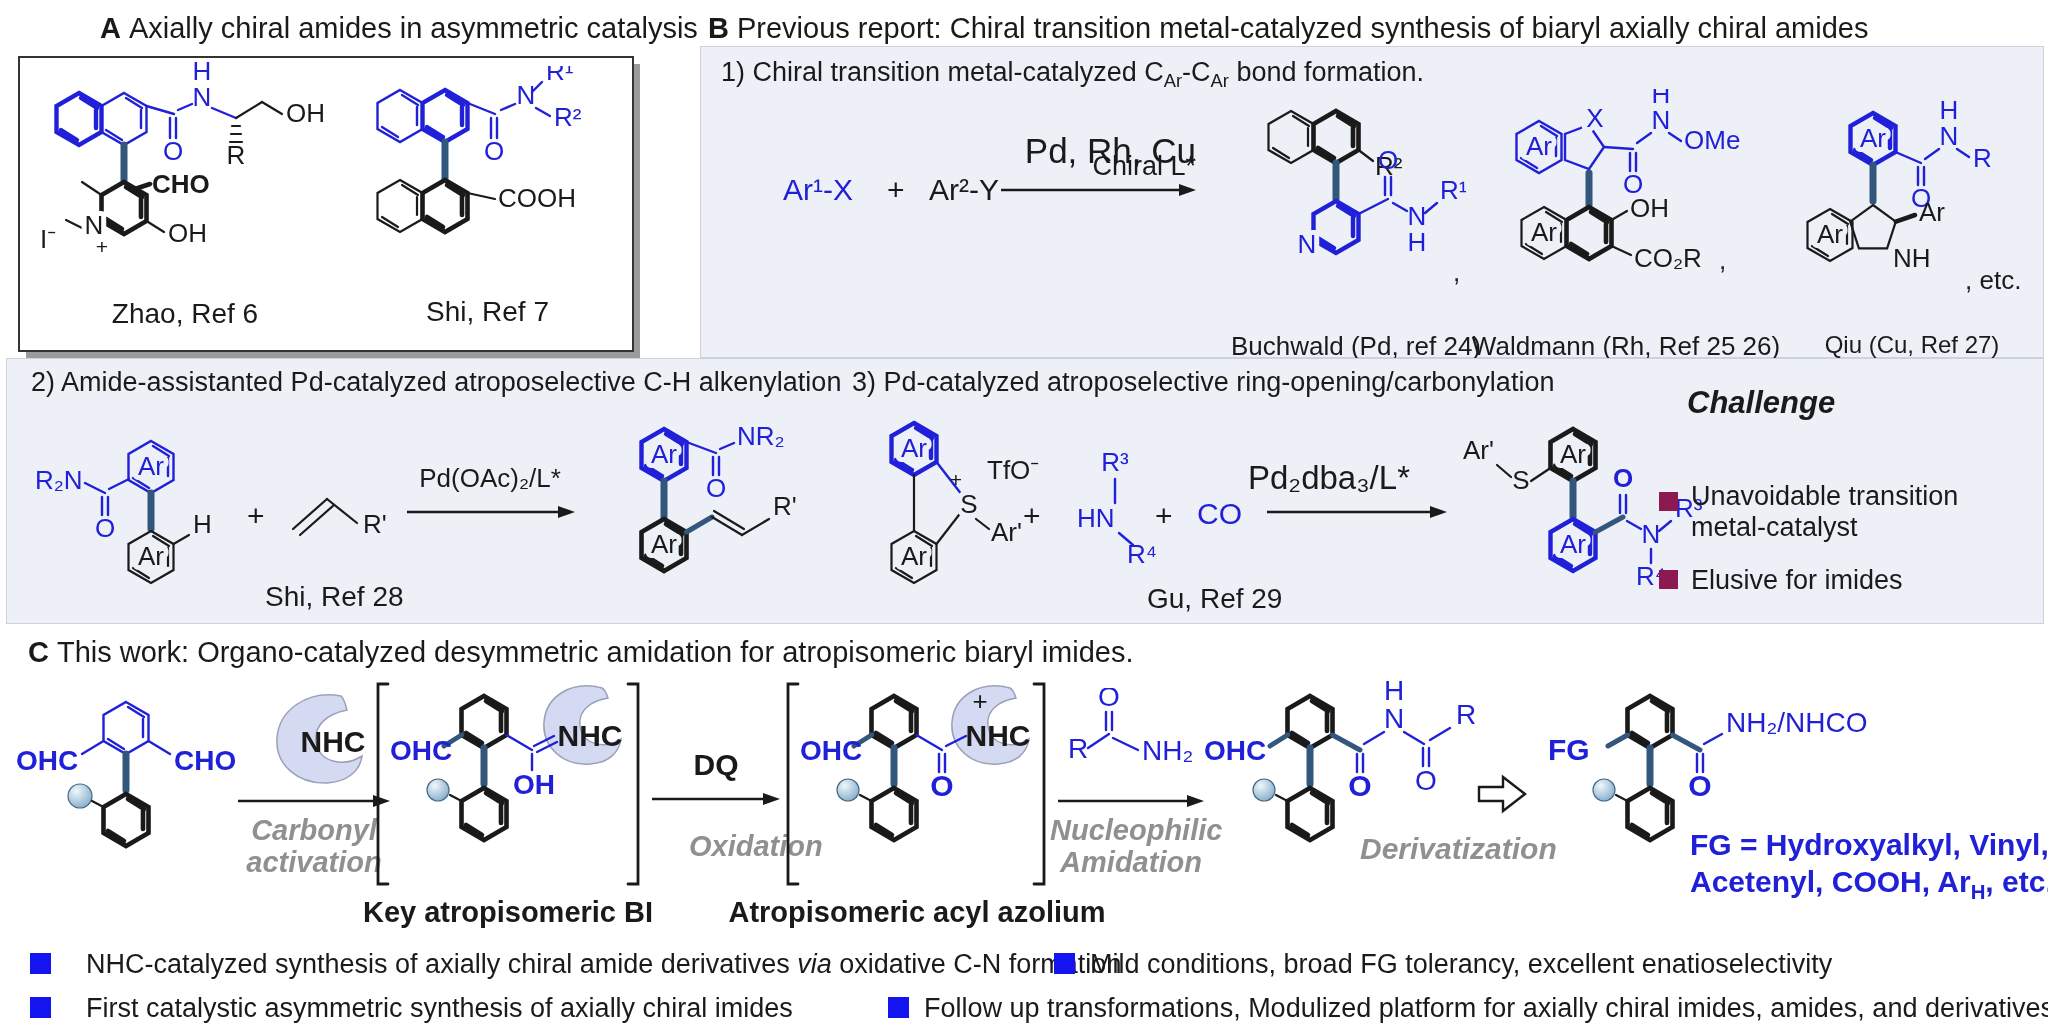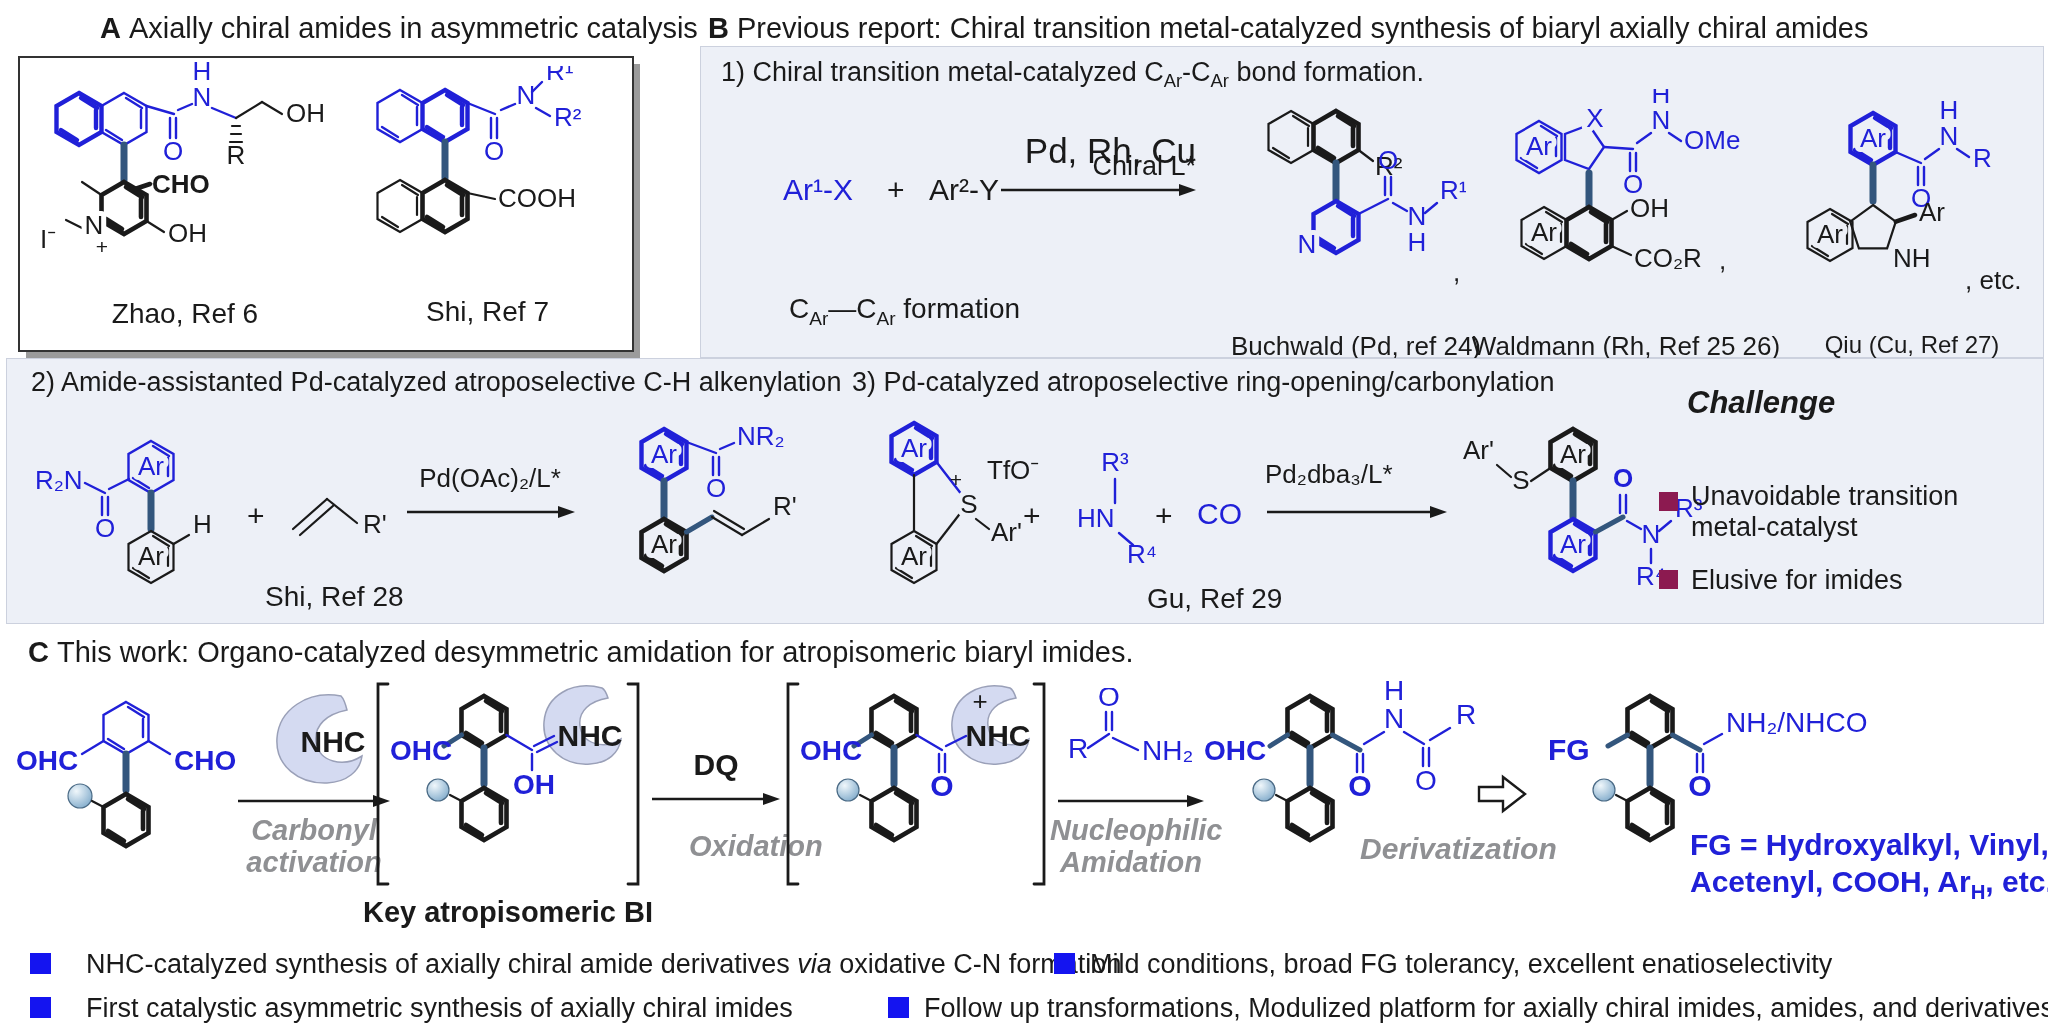--- a/index.html
+++ b/index.html
@@ -127,21 +127,20 @@
 
   <div class="abs formula blue" style="left:82px;top:126px;">Ar¹-X</div>
   <div class="abs formula" style="left:186px;top:126px;">+</div>
   <div class="abs formula" style="left:228px;top:126px;">Ar²-Y</div>
   <div class="abs" style="left:300px;top:84px;width:195px;text-align:right;font-size:35px;">Pd, Rh, Cu</div>
   <div class="abs" style="left:300px;top:104px;width:195px;text-align:right;font-size:27px;">Chiral L*</div>
   <svg class="abs arr" style="left:300px;top:136px;" width="195" height="14">
         <line x1="0" y1="7" x2="180" y2="7"></line>
         <polygon points="178,1 195,7 178,13"></polygon>
       </svg>
-  <div class="abs" style="left:88px;top:246px;font-size:28px;white-space:nowrap;"><span>C</span><span class="sub">Ar</span><span>—C</span><span class="sub">Ar</span><span> formation</span></div>
 
   <svg class="abs" style="left:540px;top:42px;" width="225" height="215" viewBox="0 0 225 215">
     <use href="#hx" class="bk" transform="translate(50,48)"></use>
         <use href="#hx" class="bkb" transform="translate(95,48)"></use>
     <line class="bk" x1="117.5" y1="61" x2="132" y2="72"></line>
     <text class="t" x="134" y="86">R²</text>
     <line class="ax" x1="95" y1="74" x2="95" y2="110"></line>
     <use href="#hx" class="blb" transform="translate(95,138)"></use>
     <text class="t u ko" x="66" y="164" text-anchor="middle">N</text>
     <line class="bl" x1="117.5" y1="125" x2="147" y2="110"></line>
@@ -276,21 +275,21 @@
   <div class="abs formula" style="left:1016px;top:140px;">+</div>
   <svg class="abs" style="left:1056px;top:88px;" width="95" height="125" viewBox="0 0 95 125">
     <text class="t u" x="52" y="24" text-anchor="middle">R³</text>
     <line class="bl" x1="52" y1="32" x2="52" y2="56"></line>
     <text class="t u" x="14" y="80">HN</text>
     <line class="bl" x1="56" y1="86" x2="70" y2="98"></line>
     <text class="t u" x="64" y="116">R⁴</text>
   </svg>
   <div class="abs formula" style="left:1148px;top:140px;">+</div>
   <div class="abs formula blue" style="left:1190px;top:138px;">CO</div>
-  <div class="abs" style="left:1258px;top:100px;width:185px;text-align:left;font-size:26px;">Pd₂dba₃/L*</div>
+  <div class="abs" style="left:1218px;top:100px;width:185px;text-align:right;font-size:33px;">Pd₂dba₃/L*</div>
   <svg class="abs arr" style="left:1260px;top:146px;" width="180" height="14">
         <line x1="0" y1="7" x2="165" y2="7"></line>
         <polygon points="163,1 180,7 163,13"></polygon>
       </svg>
   <div class="abs cap" style="left:1140px;top:224px;text-align:right;">Gu, Ref 29</div>
 
   <svg class="abs" style="left:1448px;top:38px;" width="280" height="225" viewBox="0 0 280 225">
     <text class="t" x="8" y="62">Ar'</text>
     <line class="bk" x1="42" y1="68" x2="56" y2="80"></line>
     <text class="t" x="66" y="92" text-anchor="middle">S</text>
@@ -385,20 +384,21 @@
   <line class="bk" x1="89.5" y1="125" x2="78" y2="119"></line>
   <use href="#hx" class="bkb" transform="translate(112,138)"></use>
   <line class="bl" x1="134.5" y1="59" x2="160" y2="74"></line>
   <line class="bl" x1="157" y1="78" x2="157" y2="96"></line>
       <line class="bl" x1="163" y1="78" x2="163" y2="96"></line>
   <text class="t u b g30" x="160" y="120" text-anchor="middle">O</text>
   <line class="bl" x1="164" y1="70" x2="184" y2="60"></line>
   <text class="t" x="198" y="34" text-anchor="middle">+</text>
   <text class="t b g30" x="216" y="70" text-anchor="middle">NHC</text>
 </svg>
+<div class="abs capb" style="left:722px;top:896px;width:390px;">Atropisomeric acyl azolium</div>
 
 <div class="abs" style="left:1058px;top:688px;width:146px;">
   <svg class="abs" style="left:4px;top:0;" width="140" height="90" viewBox="0 0 140 90">
     <text class="t u g28" x="6" y="70">R</text>
     <line class="bl" x1="26" y1="60" x2="47" y2="46"></line>
     <line class="bl" x1="44" y1="42" x2="44" y2="24"></line>
         <line class="bl" x1="50" y1="42" x2="50" y2="24"></line>
     <text class="t u g28" x="47" y="18" text-anchor="middle">O</text>
     <line class="bl" x1="51" y1="50" x2="76" y2="62"></line>
     <text class="t u g28" x="80" y="72">NH₂</text>

